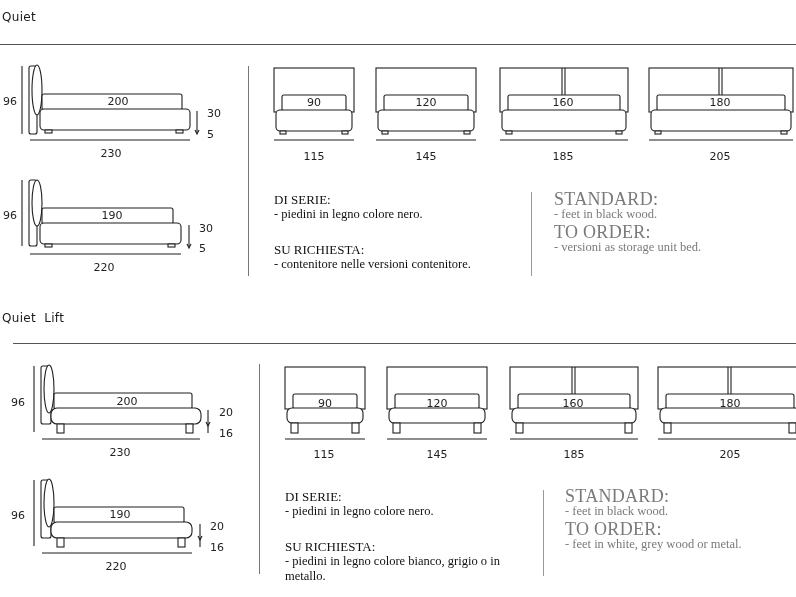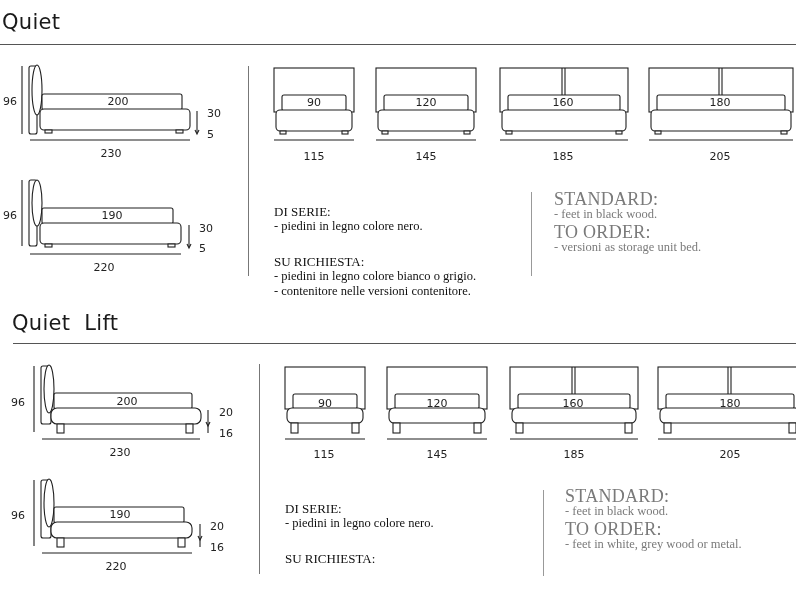--- a/index.html
+++ b/index.html
@@ -1,28 +1,28 @@
 <!DOCTYPE html>
 <html><head>
 <meta charset="utf-8">
 <style>
   html, body { margin:0; padding:0; background:#ffffff; }
   body { width:796px; height:597px; position:relative; overflow:hidden; font-family:"DejaVu Sans", sans-serif; color:#222; }
   .abs { position:absolute; }
-  .title { font-family:"DejaVu Sans", sans-serif; font-size:21px; color:#1a1a1a; letter-spacing:0.3px; }
+  .title { font-family:"DejaVu Sans", sans-serif; font-size:12px; color:#1a1a1a; letter-spacing:0.3px; }
   .hr { position:absolute; height:1px; background:#555; }
   .vr { position:absolute; width:1px; background:#777; }
   .dim { font-family:"DejaVu Sans", sans-serif; font-size:11px; color:#222; position:absolute; white-space:nowrap; }
   .dim-c { transform:translateX(-50%); }
   svg { position:absolute; overflow:visible; }
   svg .ln { fill:none; stroke:#1f1f1f; stroke-width:1.1; }
   svg .lnf { fill:#fff; stroke:#1f1f1f; stroke-width:1.1; }
   .notes { position:absolute; font-family:"Liberation Serif", "DejaVu Serif", serif; font-size:12.5px; line-height:15px; color:#111; }
   .notes .h { font-size:13px; margin-top:20px; }
-  .notes .h:first-child { margin-top:12px;font-family:Liberation Serif, serif; }
+  .notes .h:first-child { margin-top:0;font-family:Liberation Serif, serif; }
   .notes-en { position:absolute; font-family:"Liberation Serif", "DejaVu Serif", serif; font-size:12.5px; line-height:15px; color:#7a7a7a; }
   .notes-en .h { font-size:18px; margin-top:3px; letter-spacing:0.3px; }
   .notes-en .h:first-child { margin-top:0; }
 </style>
 </head>
 <body>
 
 <div class="abs title" style="left:2px; top:10px;">Quiet</div>
 <div class="hr" style="left:0; top:44px; width:796px;"></div>
 
@@ -121,32 +121,31 @@
     <line class="ln" x1="2" y1="74" x2="146" y2="74"></line>
   </svg>
   <div class="dim dim-c" style="left:720px; top:96px;">180</div>
   <div class="dim dim-c" style="left:720px; top:150px;">205</div>
 </div>
 
 <div class="notes" style="left:274px; top:192px; width:250px;">
   <div class="h">DI SERIE:</div>
   <div>- piedini in legno colore nero.</div>
   <div class="h">SU RICHIESTA:</div>
-  <div>- piedini in legno colore bianco o grigio.</div>
   <div>- contenitore nelle versioni contenitore.</div>
 </div>
 <div class="vr" style="left:531px; top:192px; height:84px; background:#999;"></div>
 <div class="notes-en" style="left:554px; top:192px; width:240px;">
   <div class="h">STANDARD:</div>
   <div>- feet in black wood.</div>
   <div class="h">TO ORDER:</div>
   <div>- versioni as storage unit bed.</div>
 </div>
 
-<div class="abs title" style="left:12px; top:311px; white-space:pre;">Quiet  Lift</div>
+<div class="abs title" style="left:2px; top:311px; white-space:pre;">Quiet  Lift</div>
 <div class="hr" style="left:13px; top:343px; width:783px;"></div>
 
 <div>
   <svg width="220" height="90" style="left:0; top:362px;">
     <line class="ln" x1="34" y1="4" x2="34" y2="70"></line>
     <rect class="lnf" x="41" y="4" width="10" height="58" rx="2"></rect>
     <ellipse class="lnf" cx="49" cy="27" rx="5" ry="24"></ellipse>
     <rect class="lnf" x="54" y="31" width="138" height="16" rx="2"></rect>
     <rect class="lnf" x="51" y="46" width="150" height="16" rx="6"></rect>
     <rect class="lnf" x="57" y="62" width="7" height="9"></rect>
@@ -237,20 +236,21 @@
     <line class="ln" x1="2" y1="74" x2="146" y2="74"></line>
   </svg>
   <div class="dim dim-c" style="left:730px; top:397px;">180</div>
   <div class="dim dim-c" style="left:730px; top:448px;">205</div>
 </div>
 
 <div class="notes" style="left:285px; top:489px; width:250px;">
   <div class="h">DI SERIE:</div>
   <div>- piedini in legno colore nero.</div>
   <div class="h">SU RICHIESTA:</div>
+  <div>- piedini in legno colore bianco, grigio o in metallo.</div>
 </div>
 <div class="vr" style="left:543px; top:490px; height:86px; background:#999;"></div>
 <div class="notes-en" style="left:565px; top:489px; width:230px;">
   <div class="h">STANDARD:</div>
   <div>- feet in black wood.</div>
   <div class="h">TO ORDER:</div>
   <div>- feet in white, grey wood or metal.</div>
 </div>
 
 </body></html>

